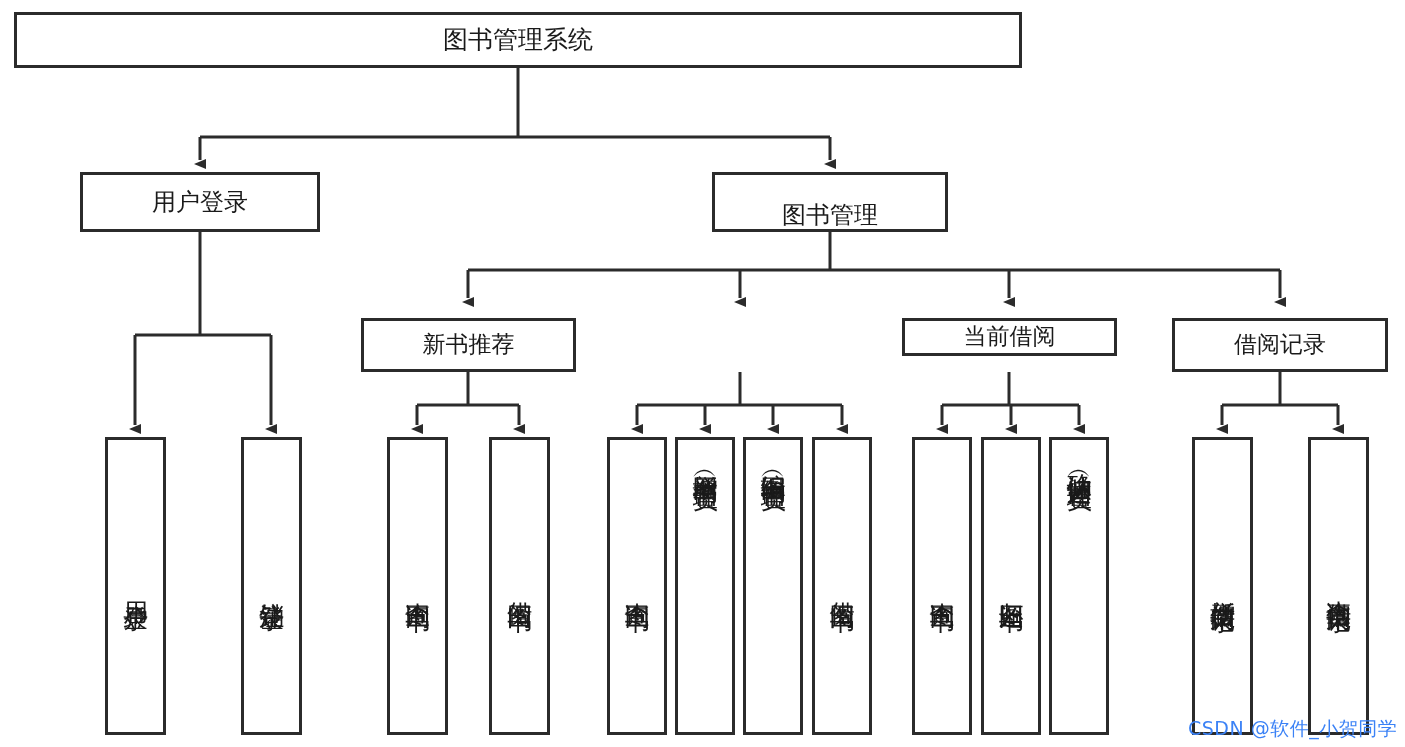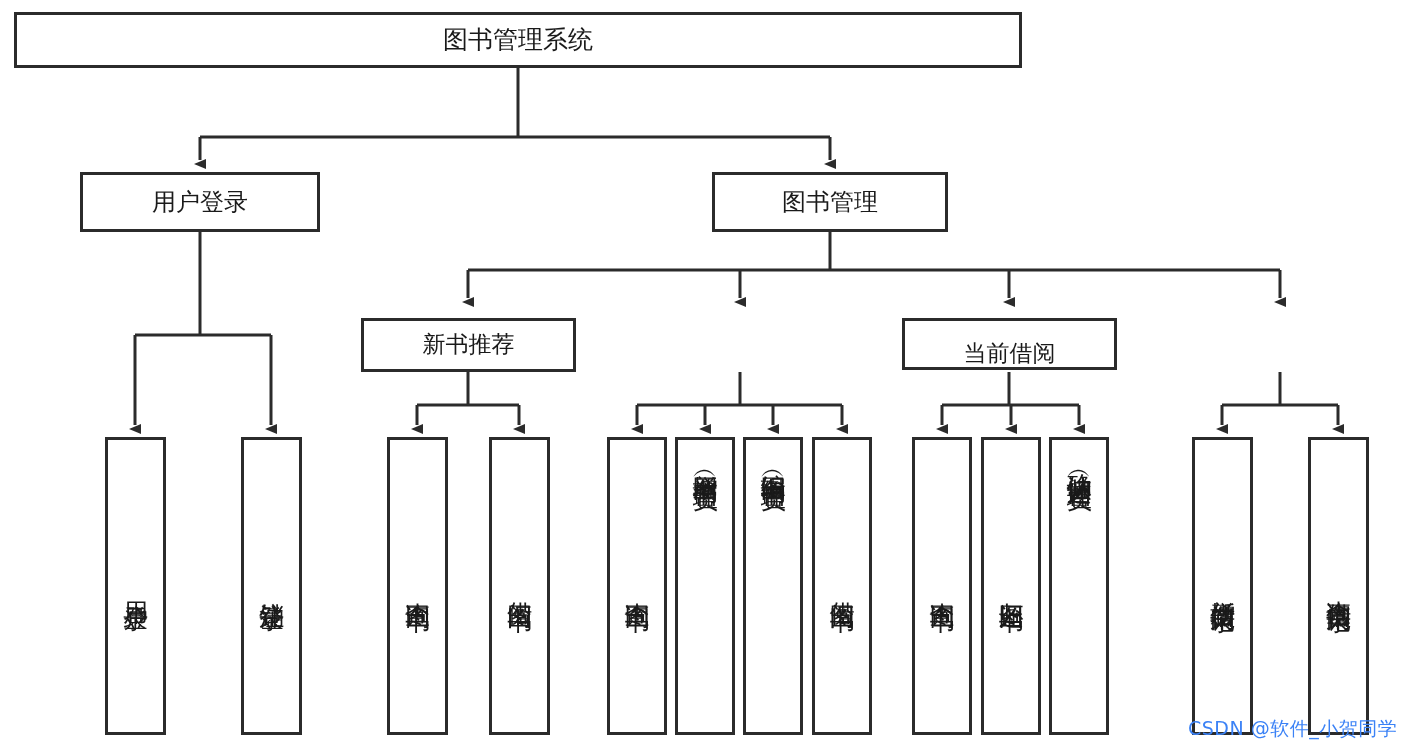--- a/index.html
+++ b/index.html
@@ -126,29 +126,32 @@
     </g>
   </svg>
 
   <div class="node node-root" style="left:14px; top:12px; width:1008px; height:56px;">
     <span>图书管理系统</span>
   </div>
 
   <div class="node node-l1" style="left:80px; top:172px; width:240px; height:60px;">
     <span>用户登录</span>
   </div>
-  <div class="node node-l1" style="left:712px; top:172px; width:236px; height:60px;">
+  <div class="node node-l1" style="left:712px; top:172px; width:236px; height:60px;align-items:flex-end;">
     <span>图书管理</span>
   </div>
 
   <div class="node node-l2" style="left:361px; top:318px; width:215px; height:54px;text-align:right;">
     <span>新书推荐</span>
   </div>
-  <div class="node node-l2" style="left:902px; top:318px; width:215px; height:52px;align-items:flex-end;">
+  <div class="node node-l2" style="left:902px; top:318px; width:215px; height:38px;">
     <span>当前借阅</span>
+  </div>
+  <div class="node node-l2" style="left:1172px; top:318px; width:216px; height:54px;">
+    <span>借阅记录</span>
   </div>
 
   <div class="node node-leaf shorttext" style="left:105px; top:437px; width:61px; height:298px;">
     <span class="vtext">用户登录</span>
   </div>
   <div class="node node-leaf shorttext" style="left:241px; top:437px; width:61px; height:298px;">
     <span class="vtext">注销登录</span>
   </div>
 
   <div class="node node-leaf shorttext" style="left:387px; top:437px; width:61px; height:298px;">

